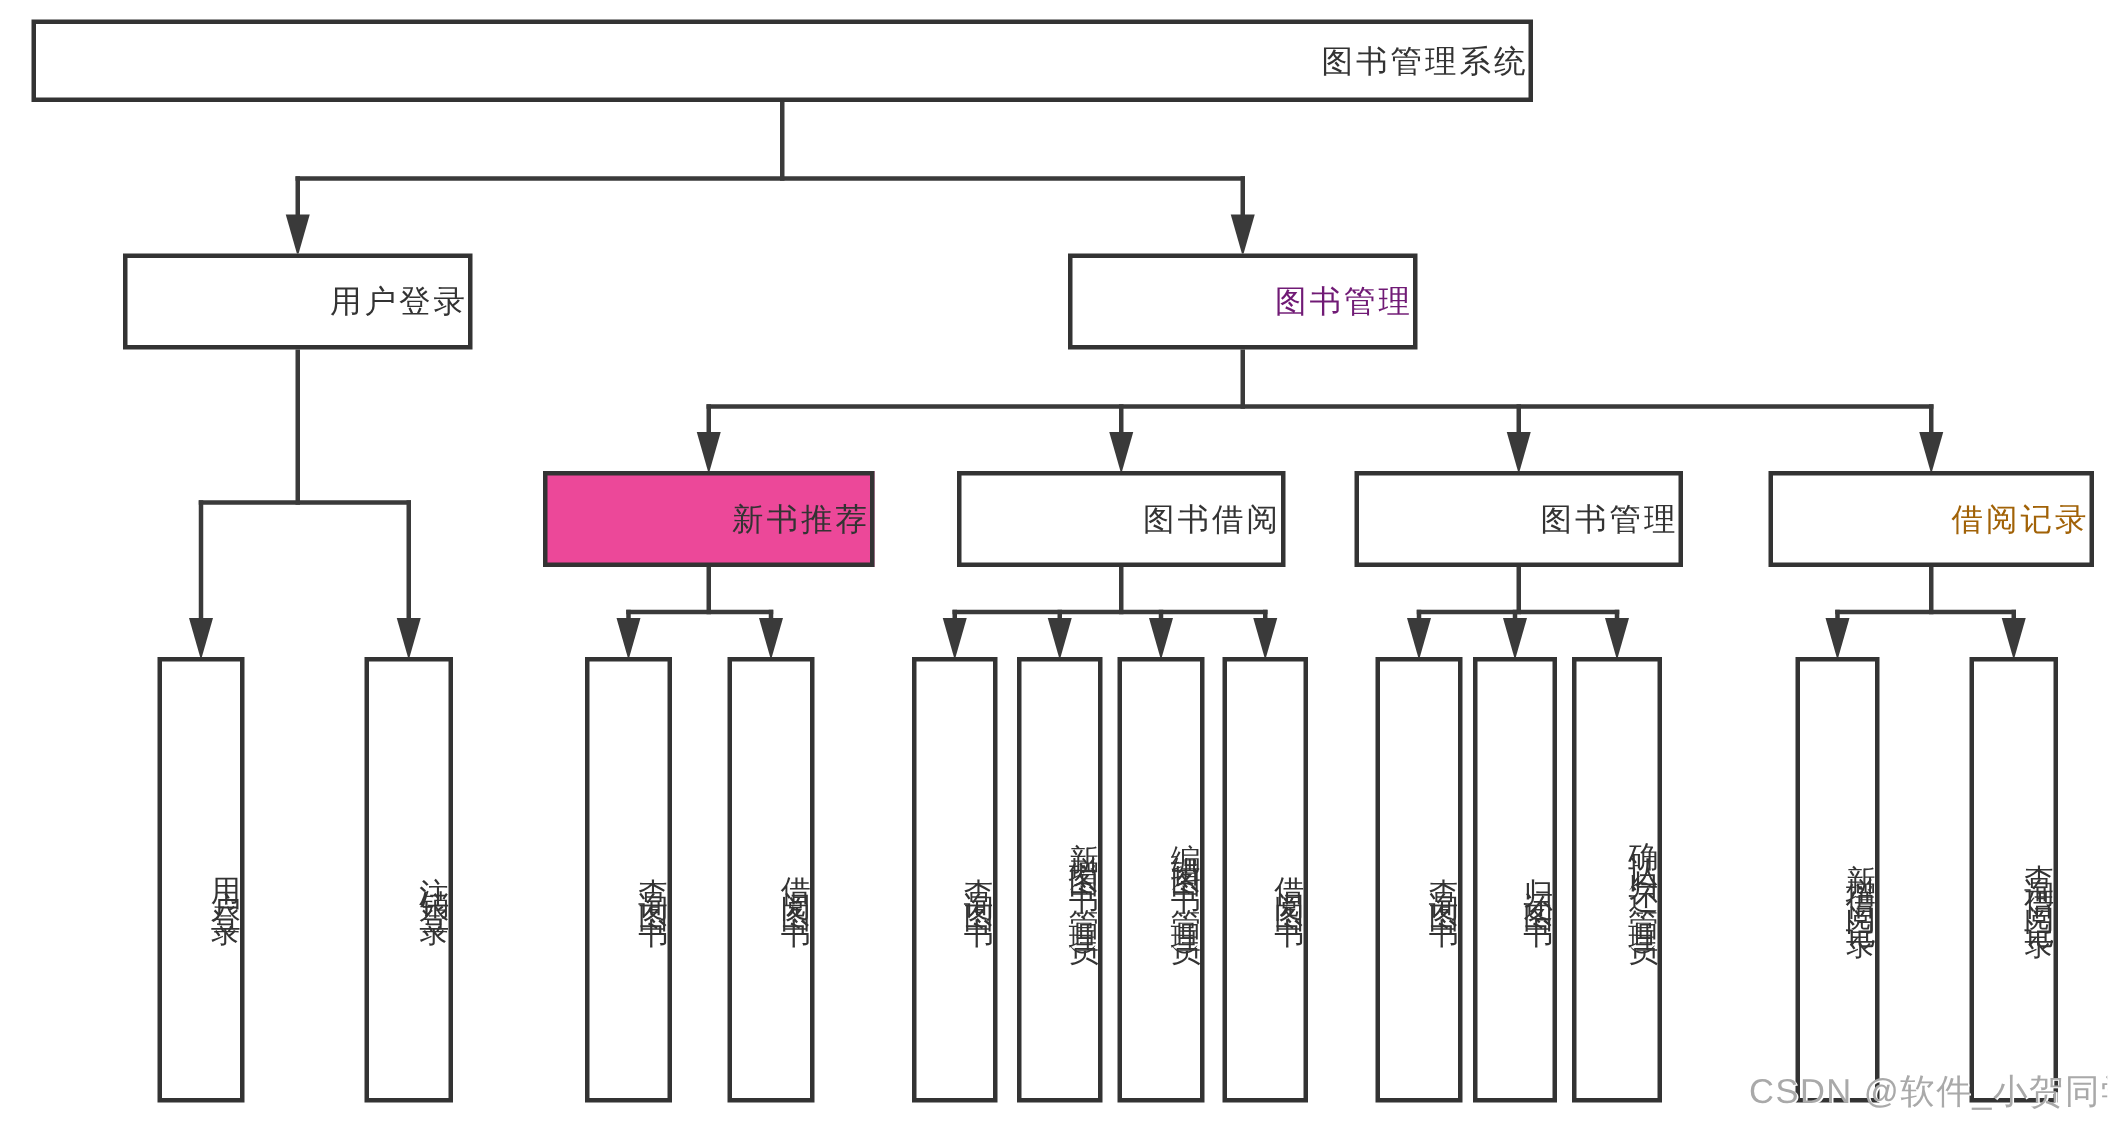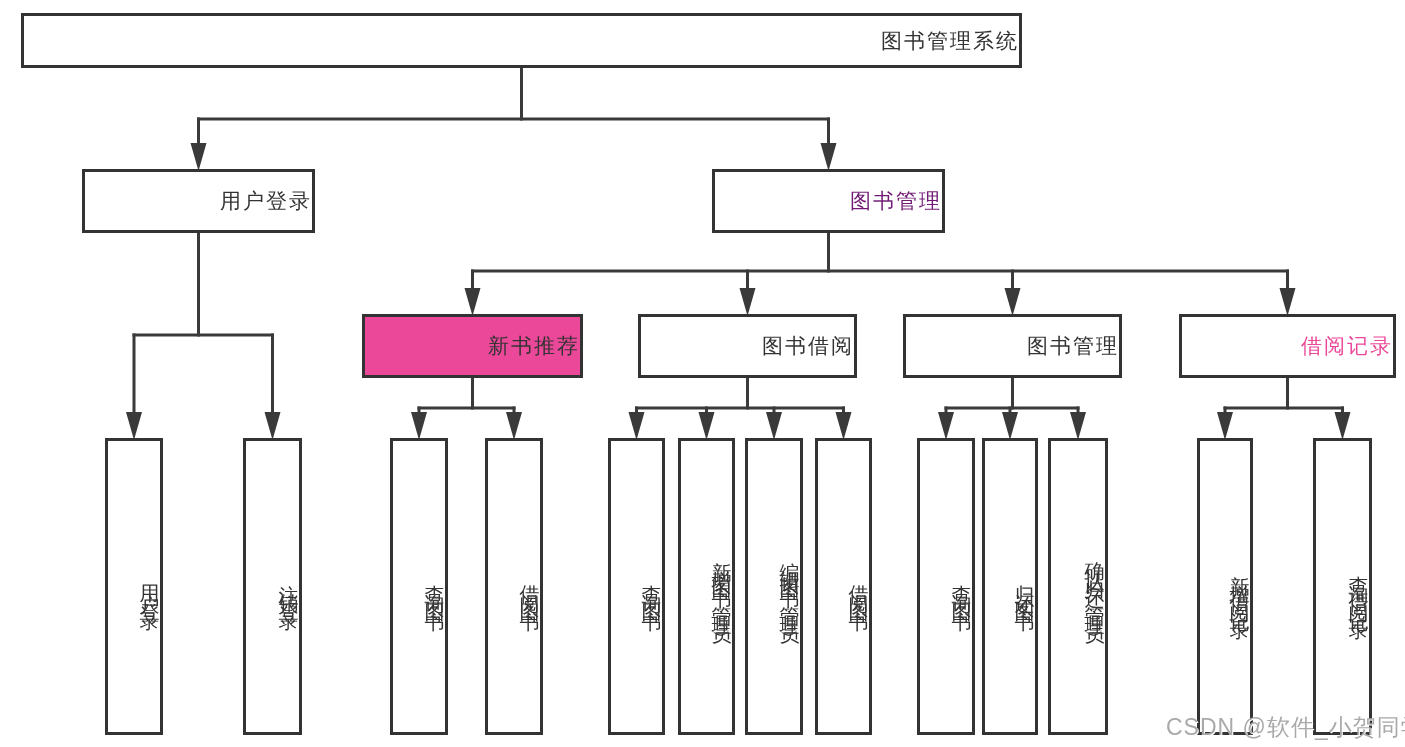--- a/index.html
+++ b/index.html
@@ -123,21 +123,21 @@
     <div class="node horizontal" style="left: 362px; top: 314px; width: 221px; height: 64px; border: 3px solid rgb(51, 51, 51); background: #ec4899;">
       <span class="node-label" style="color: rgb(51, 51, 51);">新书推荐</span>
     </div>
     <div class="node horizontal" style="left: 638px; top: 314px; width: 219px; height: 64px; border: 3px solid rgb(51, 51, 51); background: rgb(255, 255, 255); padding-left: 44px;">
       <span class="node-label" style="color: rgb(51, 51, 51);">图书借阅</span>
     </div>
     <div class="node horizontal" style="left: 903px; top: 314px; width: 219px; height: 64px; border: 3px solid rgb(51, 51, 51); background: rgb(255, 255, 255);">
       <span class="node-label" style="color: rgb(51, 51, 51);">图书管理</span>
     </div>
     <div class="node horizontal" style="left: 1179px; top: 314px; width: 217px; height: 64px; border: 3px solid rgb(51, 51, 51); background: rgb(255, 255, 255);">
-      <span class="node-label" style="color: #ec4899;">借阅记录</span>
+      <span class="node-label" style="color: #a16207;">借阅记录</span>
     </div>
     <div class="node vertical" style="left: 105px; top: 438px; width: 58px; height: 297px; border: 3px solid rgb(51, 51, 51); background: rgb(255, 255, 255);">
       <span class="node-label" style="color: rgb(51, 51, 51);">用户登录</span>
     </div>
     <div class="node vertical" style="left: 243px; top: 438px; width: 59px; height: 297px; border: 3px solid rgb(51, 51, 51); background: rgb(255, 255, 255);">
       <span class="node-label" style="color: rgb(51, 51, 51);">注销登录</span>
     </div>
     <div class="node vertical" style="left: 390px; top: 438px; width: 58px; height: 297px; border: 3px solid rgb(51, 51, 51); background: rgb(255, 255, 255);">
       <span class="node-label" style="color: rgb(51, 51, 51);">查询图书</span>
     </div>

